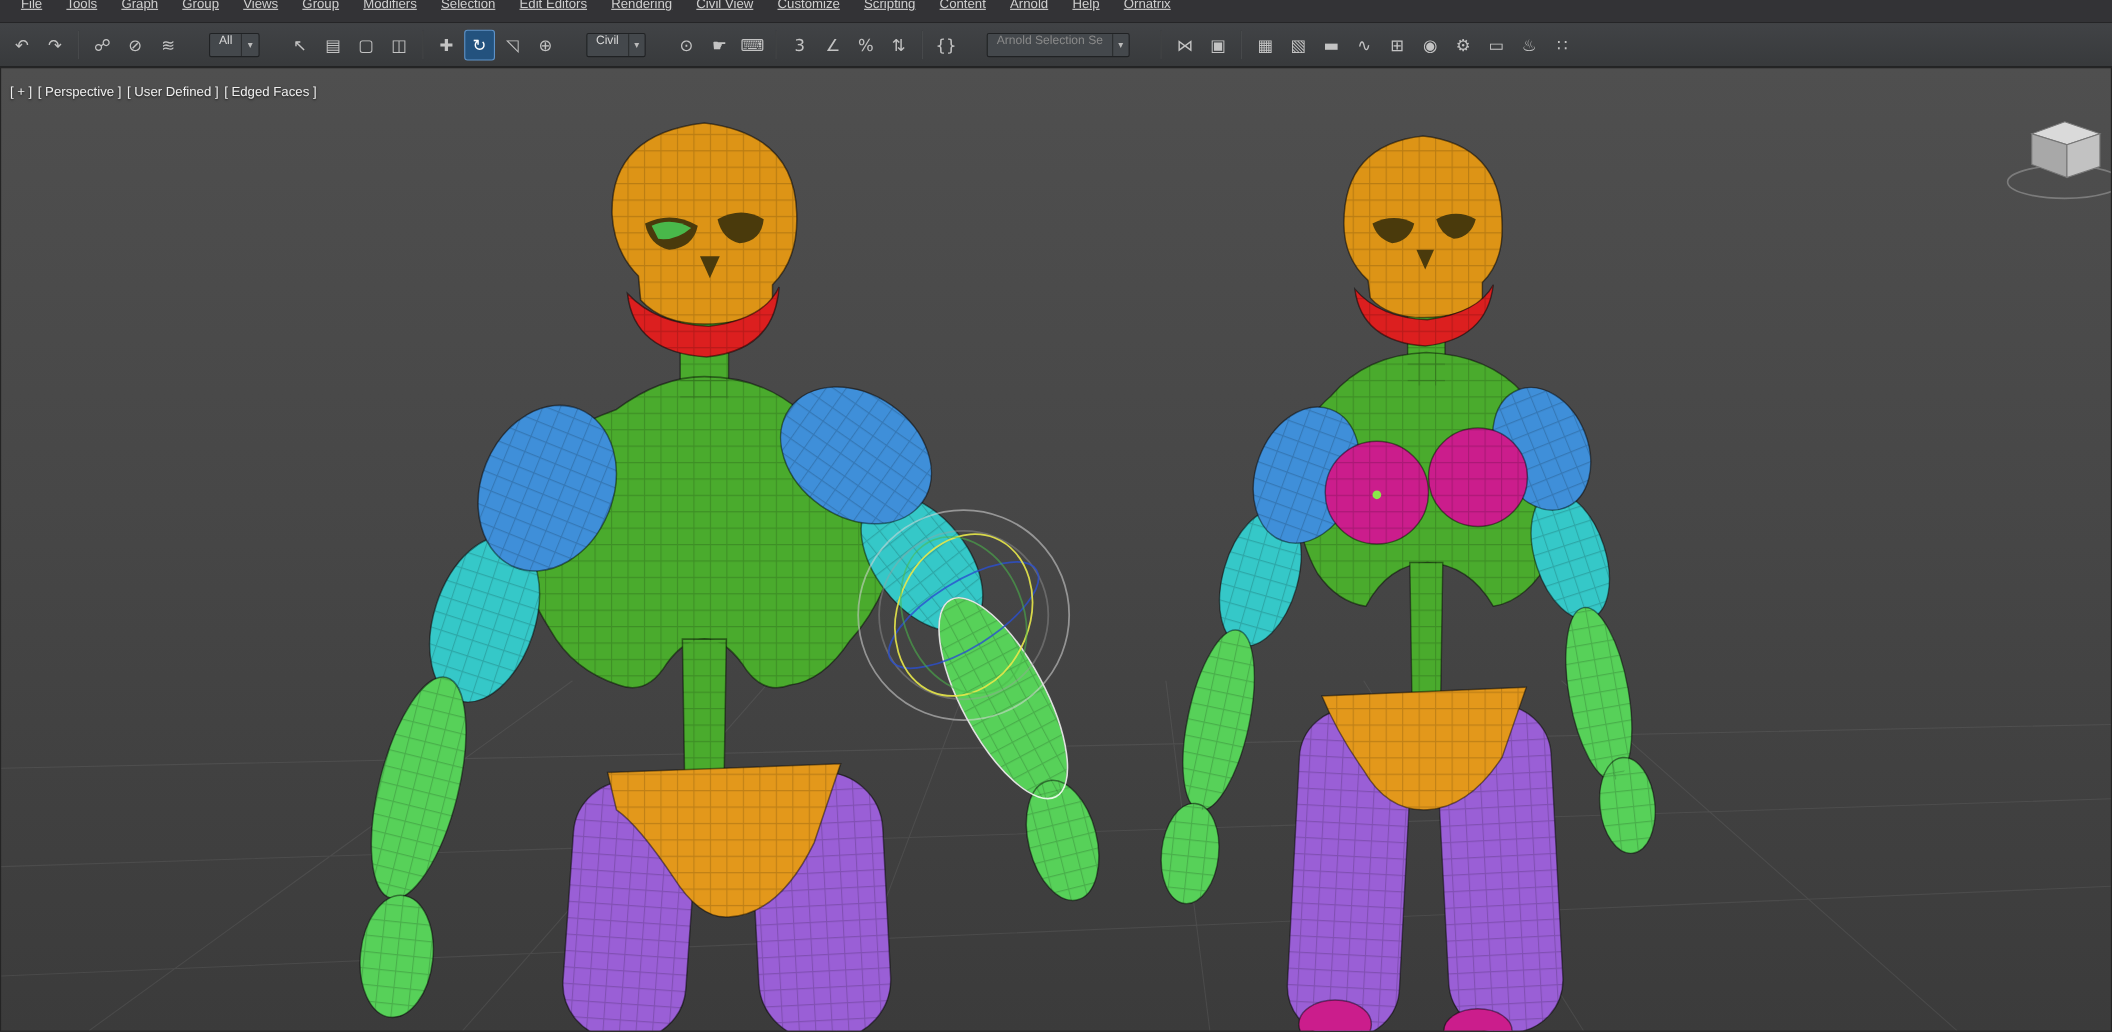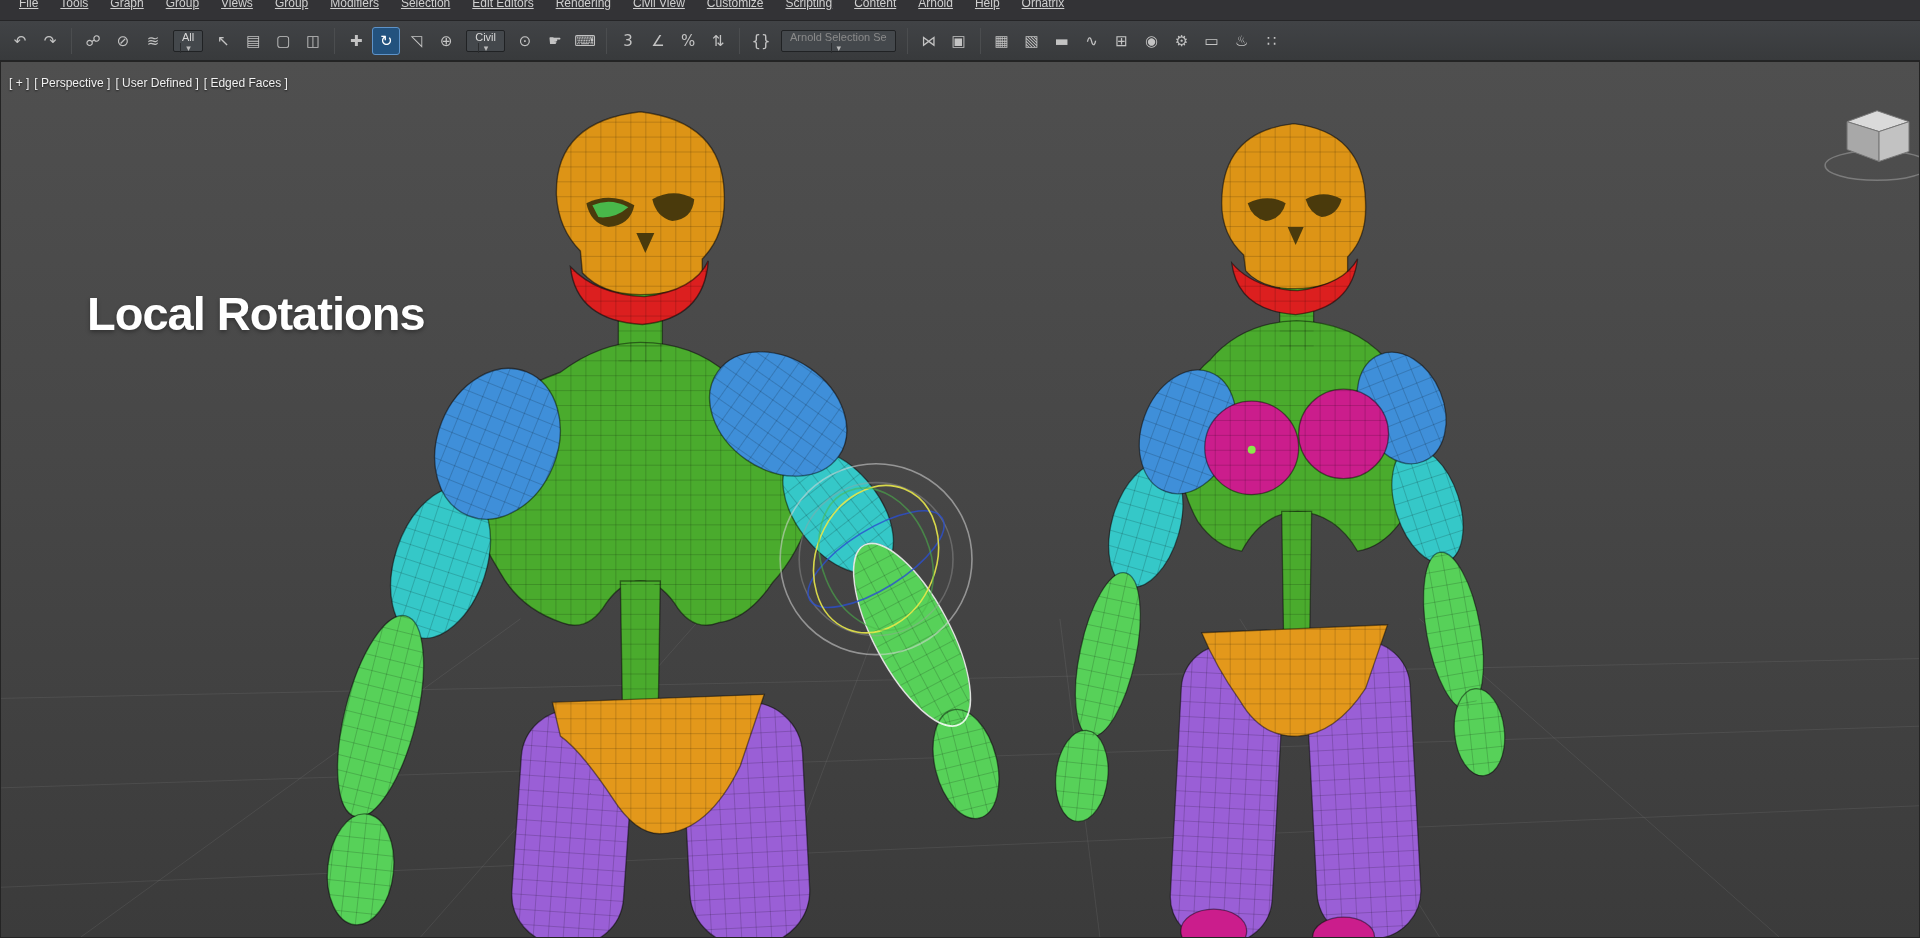--- a/index.html
+++ b/index.html
@@ -16,22 +16,22 @@
   
   .toolbar { height:40px; background:linear-gradient(180deg,#414346 0%, #383a3c 100%);
              border-bottom:1px solid #232425; display:flex; align-items:center;
              padding:0 6px; gap:2px; white-space:nowrap; overflow:hidden; }
   .tb-btn { width:28px; height:28px; border:1px solid transparent; background:transparent;
             color:#c3c3c3; font-family:"DejaVu Sans", sans-serif; font-size:15px;
             line-height:26px; text-align:center; border-radius:3px; cursor:default; }
   .tb-btn.active { background:#23527e; border-color:#5e93c9; color:#ffffff; }
   .tb-sep { width:1px; height:26px; background:#27282a; border-right:1px solid #4b4d4f;
             margin:0 5px; }
-  .tb-dropdown { display:inline-flex; align-items:center; height:22px; background:#44484c;
-                 border:1px solid #202224; border-radius:2px; margin:0 4px; cursor:default;flex-direction:column; }
+  .tb-dropdown { display:inline-flex; height:22px; background:#44484c;
+                 border:1px solid #202224; border-radius:2px; margin:0 21px; cursor:default; }
   .tb-dropdown .dd-label { font-size:11px; color:#d8d8d8; padding:0 8px; }
   .tb-dropdown.disabled .dd-label { color:#8a8a8a; }
   .tb-dropdown .dd-arrow { font-size:9px; color:#bbbbbb; padding:0 5px; height:100%;
                            display:flex; align-items:center; border-left:1px solid #2b2d2f; }
 
   
   .viewport { position:relative; flex:1; overflow:hidden;
               background:linear-gradient(180deg,#4f4f4f 0%, #474747 45%, #3b3b3b 100%);
               border:1px solid #242424; }
   .viewport svg { position:absolute; left:0; top:0; width:100%; height:100%; }
@@ -121,21 +121,20 @@
       <button class="tb-btn">∷</button>
     </div>
 
   <div class="viewport">
     <div class="vp-label" id="vp-label">
         <span>[ + ]</span>
         <span>[ Perspective ]</span>
         <span>[ User Defined ]</span>
         <span>[ Edged Faces ]</span>
       </div>
-    <div class="overlay-title">Local Rotations</div>
 
     <svg viewBox="0 0 1920 880" preserveAspectRatio="none">
       <defs>
         <pattern id="wf" width="15" height="15" patternUnits="userSpaceOnUse">
           <path d="M0 .5 H15 M.5 0 V15" stroke="rgba(0,0,0,0.16)" fill="none" stroke-width="1"></path>
         </pattern>
 
         <g id="c1-skull">
             <path d="M556 134 Q554 60 640 50 Q722 60 724 132 Q726 174 702 198 L702 216 Q678 234 640 234 Q602 234 582 212 L580 190 Q558 168 556 134 Z"></path>
           </g>

